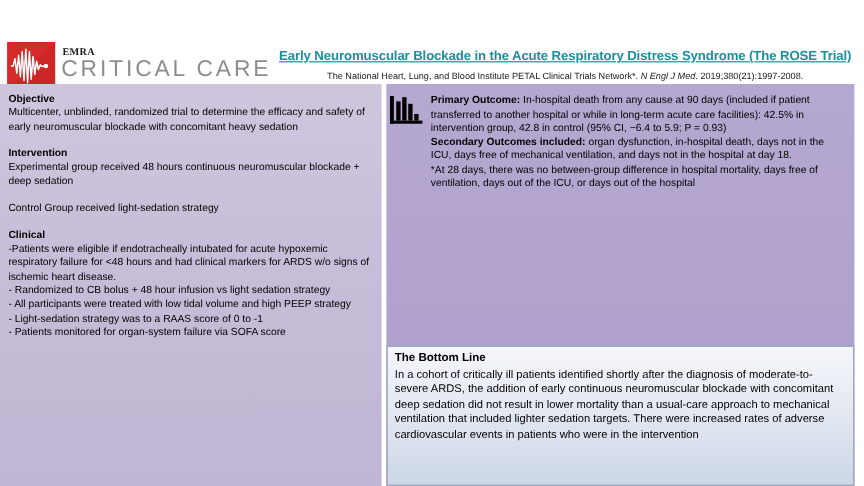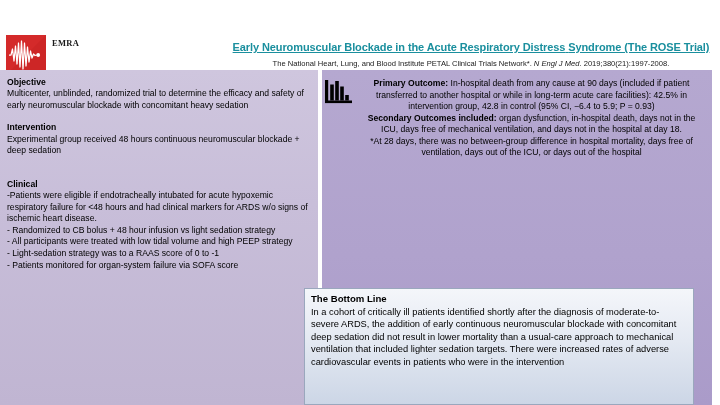--- a/index.html
+++ b/index.html
@@ -159,29 +159,28 @@
     flex: 0 0 auto;
     width: 30px;
     margin: 2px 4px 0 3px;
   }
   .chart-icon svg { display: block; }
   .outcome-text {
     flex: 1 1 auto;
     font-size: 8.6px;
     line-height: 1.345;
     color: #000;
-    text-align: center;
   }
   .outcome-text p { margin: 0; }
   .outcome-text b { font-weight: bold; }
 
   
   .bottom-box {
     position: absolute;
-    left: 304px; top: 288px;
+    left: 322px; top: 288px;
     width: 390px;
     height: 117px;
     background: linear-gradient(180deg, #f4f6fa 0%, #e4e9f2 45%, #ccd6e6 100%);
     border: 1px solid #9aa7bd;
     box-sizing: border-box;
     padding: 4px 7px 0 6px;
     overflow: hidden;
   }
   .bottom-box .sec-head { font-size: 9.6px; }
   .bottom-box .sec-body { font-size: 9.3px; line-height: 1.355; }
@@ -194,20 +193,21 @@
   <div class="brand-block">
     <div class="logo-mark">
       <svg width="40" height="40" viewBox="0 0 40 40" aria-hidden="true">
         <rect x="0" y="0" width="40" height="40" fill="#d42a2a"></rect>
         <polygon points="0,40 40,0 40,40" fill="#c62222" opacity="0.45"></polygon>
         <polyline points="3,20 5,20 6.5,14 8,26 9.5,11 11,29 12.5,8 14,32 15.5,6 17,34 18.5,8 20,31 21.5,12 23,27 24.5,16 26,23 27.5,19 29,20.5 31,20" fill="none" stroke="#ffffff" stroke-width="1.25" stroke-linejoin="round"></polyline>
         <circle cx="32.2" cy="20" r="1.9" fill="#ffffff"></circle>
       </svg>
     </div>
     <div class="brand-emra">EMRA</div>
+    <div class="brand-cc">CRITICAL CARE</div>
     <div class="deep-dive">DEEP DIVE SERIES</div>
     <div class="subject-line">Acute Respiratory Distress Syndrome</div>
   </div>
 
   <div class="title-block">
     <div class="study-title">
       <span>Early Neuromuscular Blockade in the Acute Respiratory Distress</span>
       <span>Syndrome (The ROSE Trial)</span>
     </div>
     <div class="citation">
@@ -222,20 +222,21 @@
     <div class="sec-head">Objective</div>
     <div class="sec-body">Multicenter, unblinded, randomized trial to determine the efficacy and safety of early neuromuscular blockade with concomitant heavy sedation</div>
   </div>
 
   <div class="gap"></div>
 
   <div>
     <div class="sec-head">Intervention</div>
     <div class="sec-body">Experimental group received 48 hours continuous neuromuscular blockade + deep sedation</div>
     <div class="gap"></div>
+    <div class="sec-body">Control Group received light-sedation strategy</div>
   </div>
 
   <div class="gap"></div>
 
   <div>
     <div class="sec-head">Clinical</div>
     <div class="sec-body" style="white-space:pre-line;">-Patients were eligible if endotracheally intubated for acute hypoxemic respiratory failure for &lt;48 hours and had clinical markers for ARDS w/o signs of ischemic heart disease.
 - Randomized to CB bolus + 48 hour infusion vs light sedation strategy
 - All participants were treated with low tidal volume and high PEEP strategy
 - Light-sedation strategy was to a RAAS score of 0 to -1

